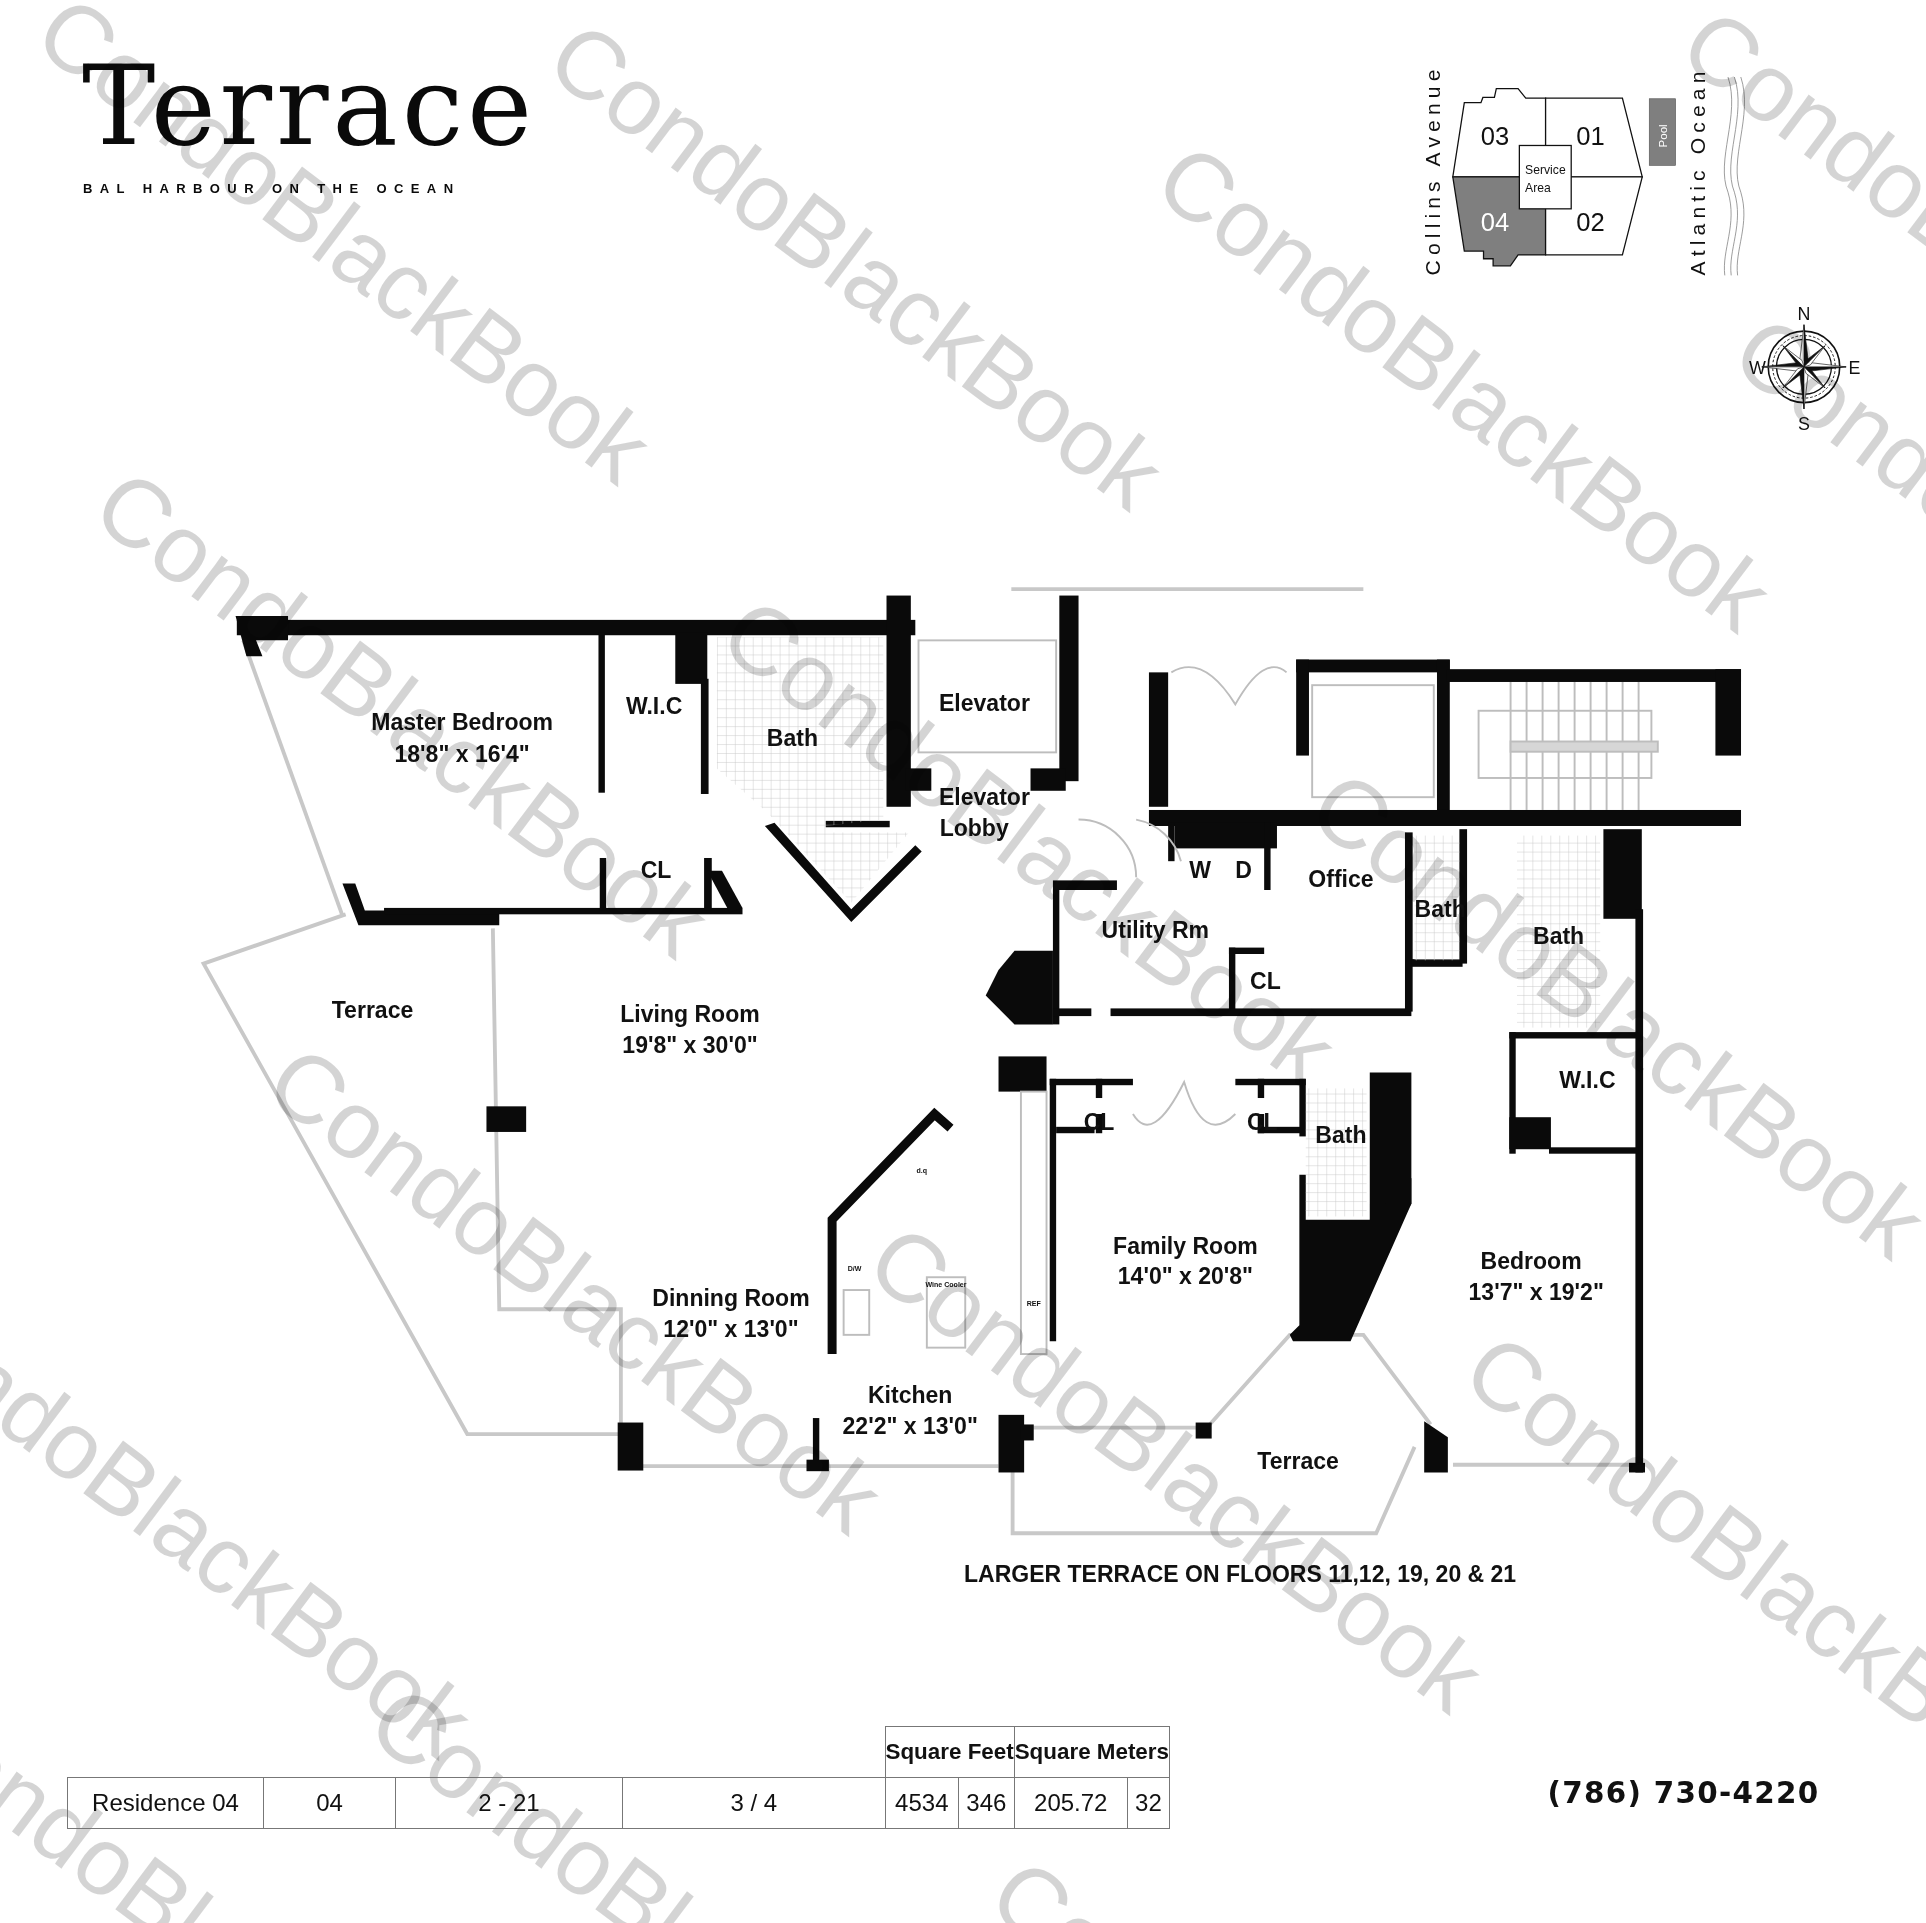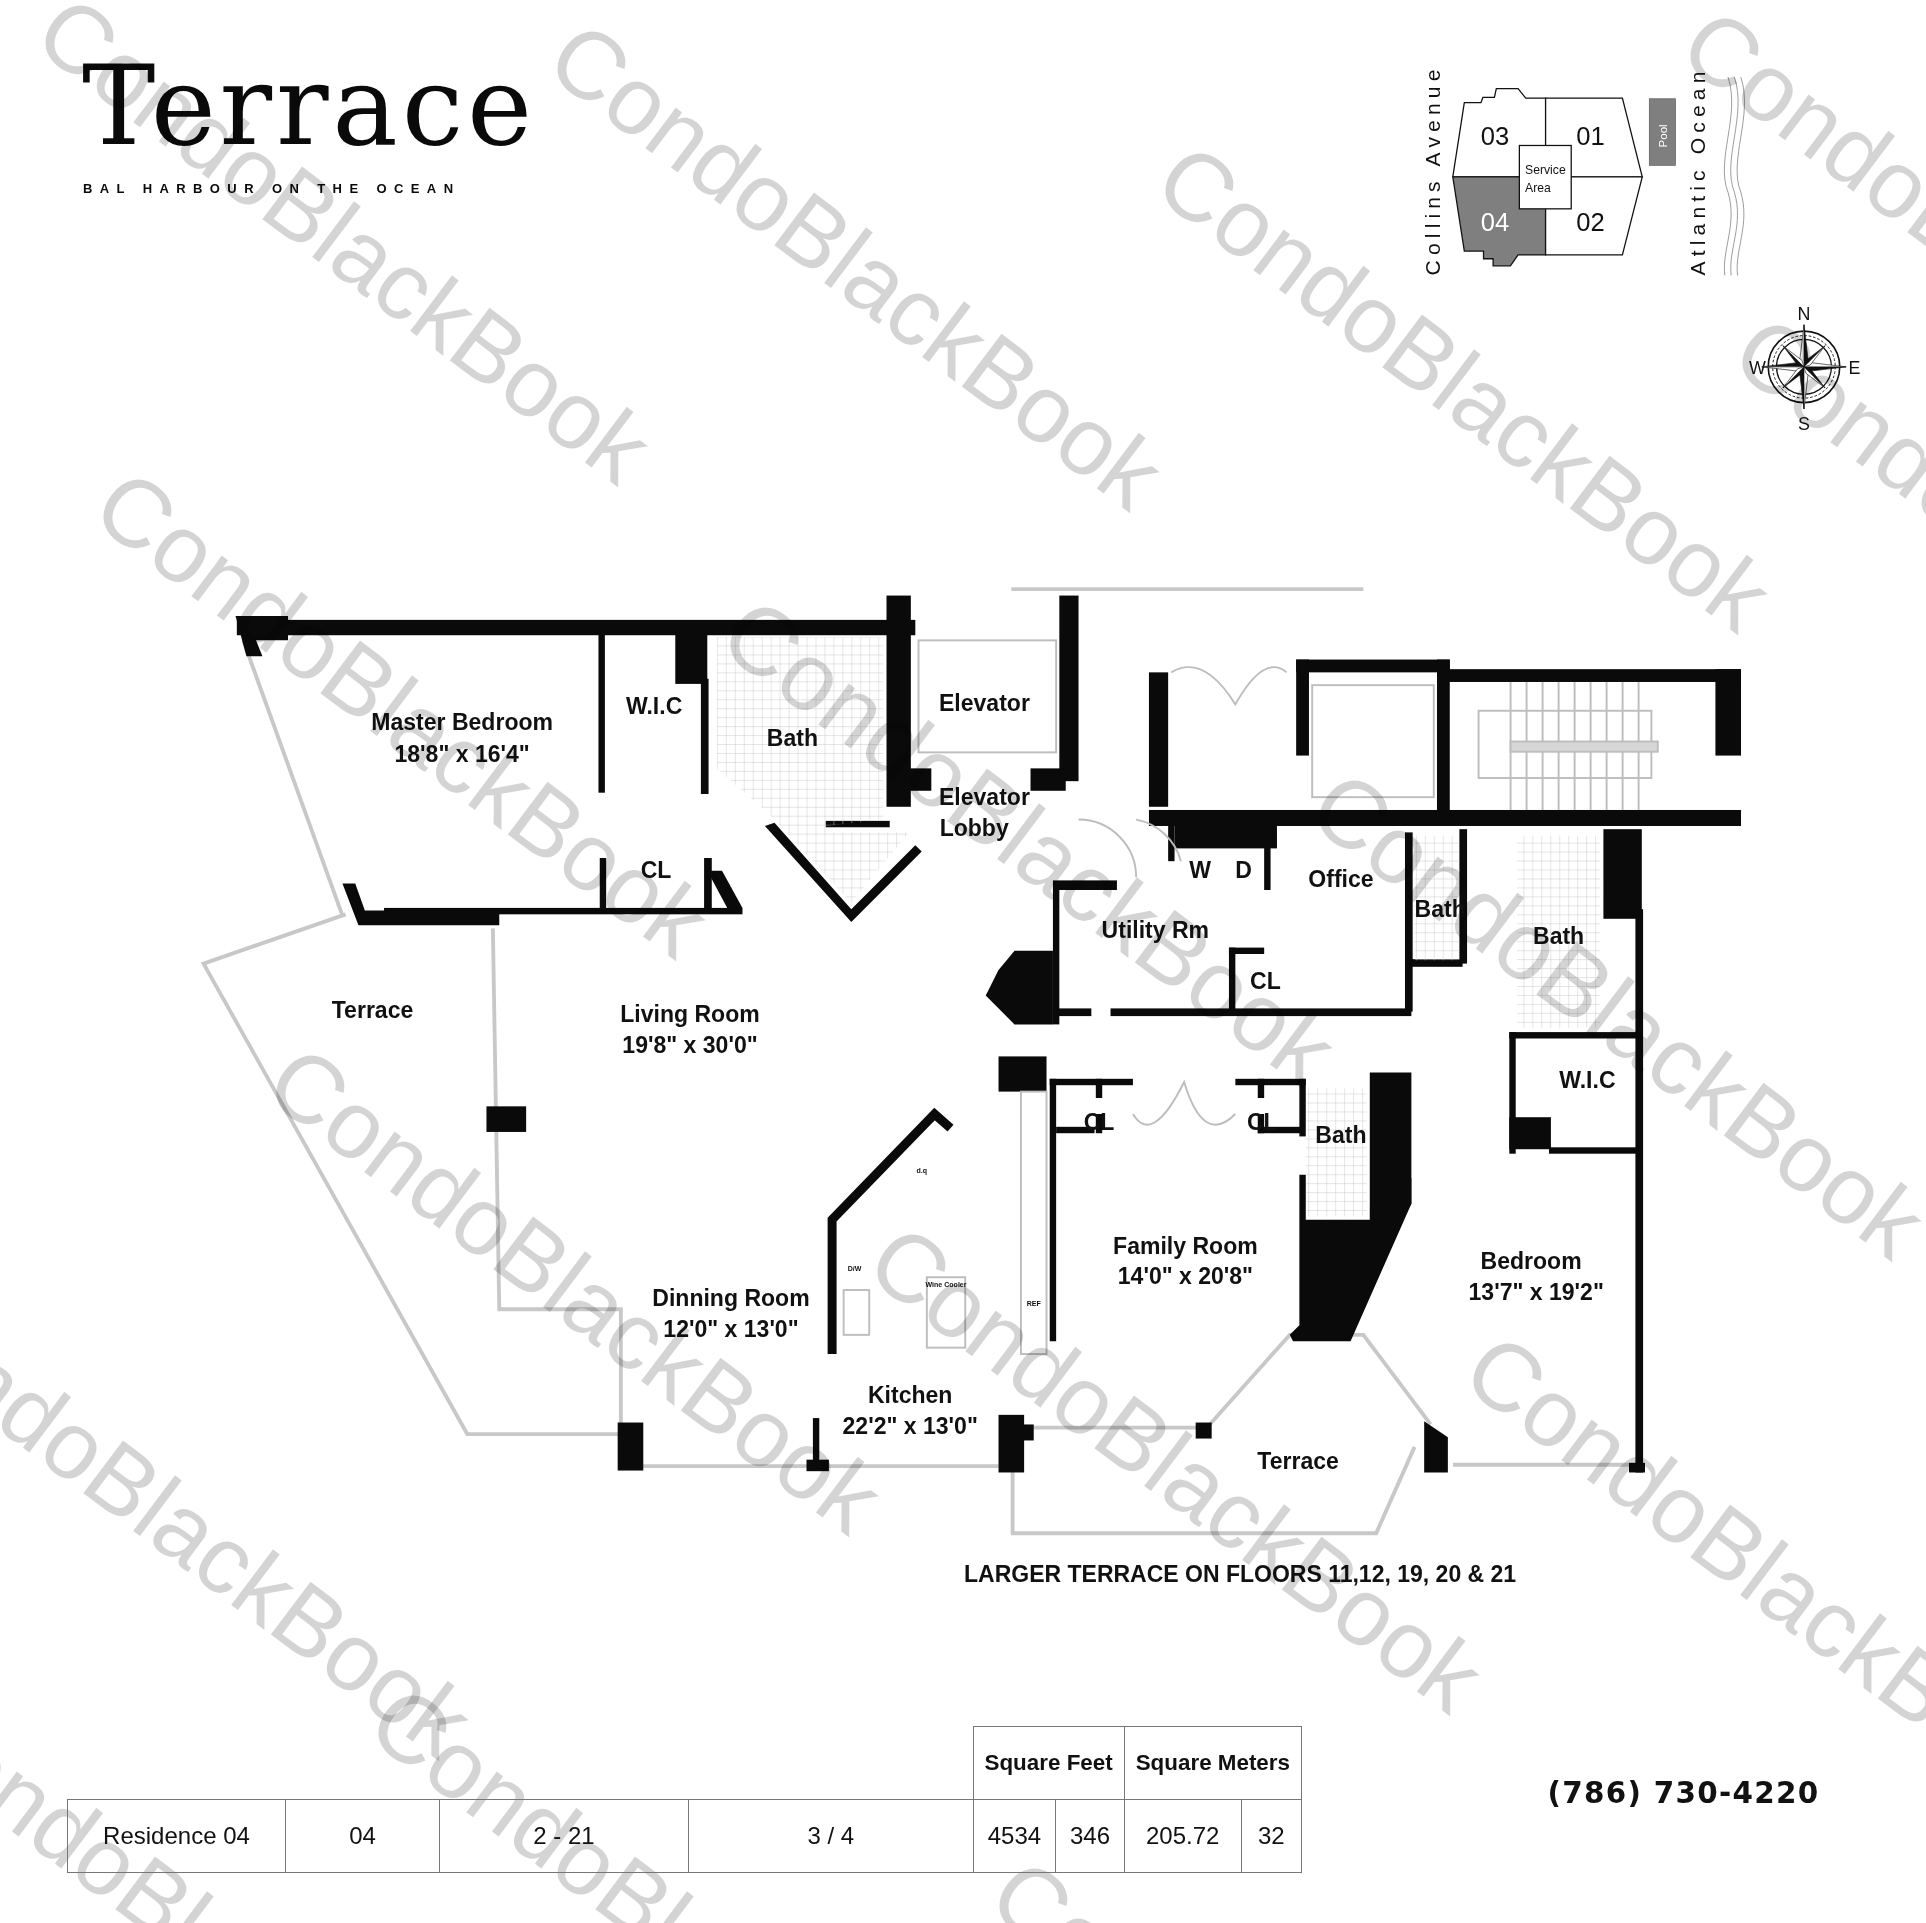--- a/index.html
+++ b/index.html
@@ -6,21 +6,21 @@
   body { width: 1926px; height: 1924px; position: relative; overflow: hidden; font-family: "Liberation Sans", sans-serif; color: #111; }
   .abs { position: absolute; }
   .logo-word { left: 82px; top: 51px; font-family: "DejaVu Serif", serif; font-size: 110px; letter-spacing: 3.8px; line-height: 1; color: #0a0a0a; }
   .logo-tag { left: 83px; top: 181px; font-family: Liberation Sans, sans-serif; font-weight: bold; font-size: 13px; letter-spacing: 7.4px; color: #0a0a0a; text-align: right; }
   .keyplan { left: 1408px; top: 64px; width: 448px; height: 218px; }
   .compass { left: 1728px; top: 294px; width: 166px; height: 147px; }
   .plan { left: 0; top: 0; width: 1926px; height: 1924px; }
   .room-label { font-family: "Liberation Sans", sans-serif; font-weight: bold; fill: #111; text-anchor: middle; }
   .watermark { position: absolute; font-family: "Liberation Sans", sans-serif; font-size: 96px; color: rgba(0,0,0,0.17); transform-origin: 0 0; transform: rotate(37deg); white-space: nowrap; pointer-events: none; }
   .spec-table { position: absolute; left: 67px; top: 1726px; border-collapse: collapse; font-family: "Liberation Sans", sans-serif; }
-  .spec-table td { border: 1.3px solid #777; text-align: center; font-size: 24px; height: 50px; padding: 11px; }
+  .spec-table td { border: 1.3px solid #777; text-align: center; font-size: 24px; height: 50px; padding: 0; }
   .spec-table td.hdr { font-weight: bold; font-size: 22.4px; }
   .spec-table td.blank { border: none; }
   .brand { left: 1466px; top: 1773px; width: 435px; text-align: center; font-family: "DejaVu Sans", sans-serif; font-size: 29.4px; line-height: 41px; letter-spacing: 1.3px; }
   .brand .b { font-weight: bold; }
   .note { left: 964px; top: 1561px; font-family: "Liberation Sans", sans-serif; font-weight: bold; font-size: 23px; color: #111; }
 </style>
 </head>
 <body>
 
 <div class="abs logo-word">Terrace</div>

